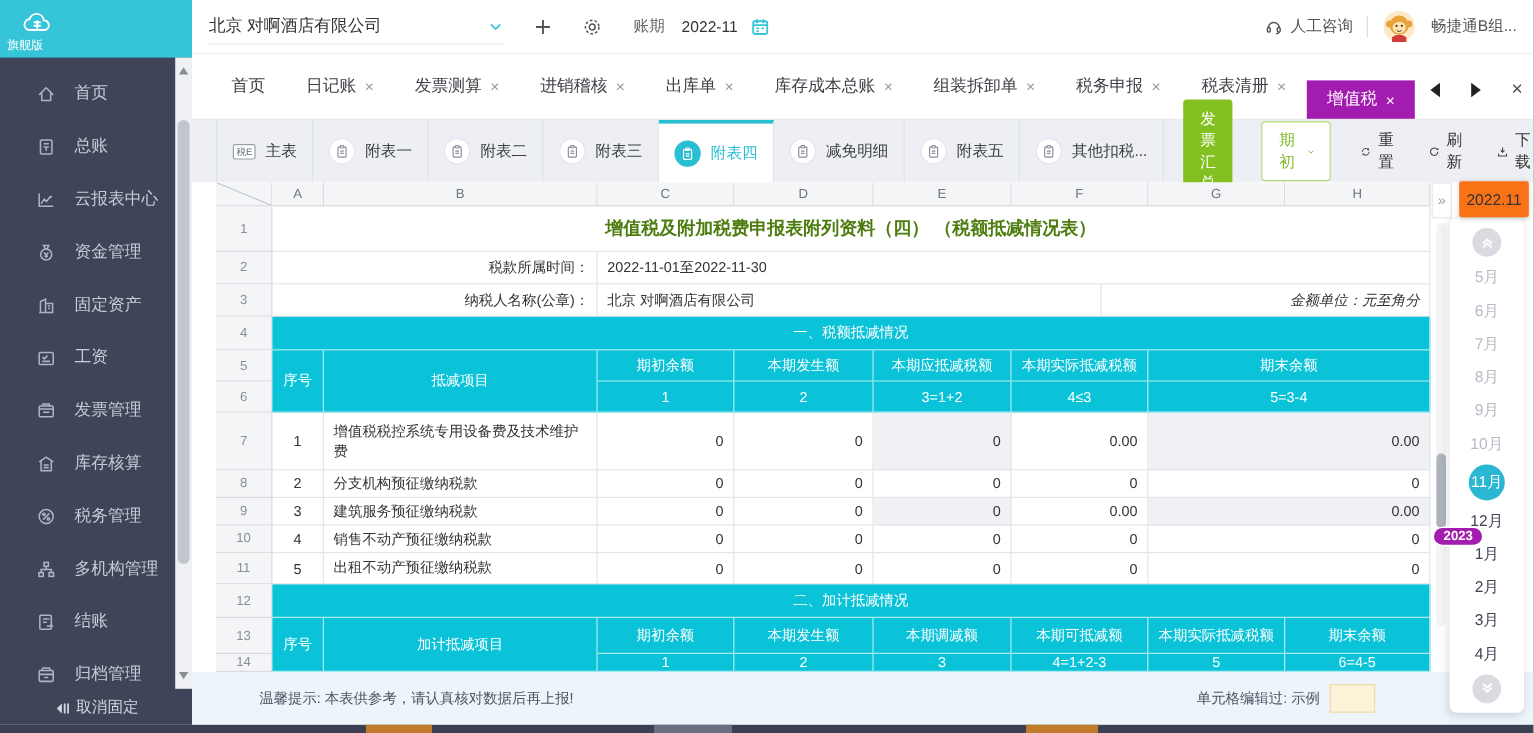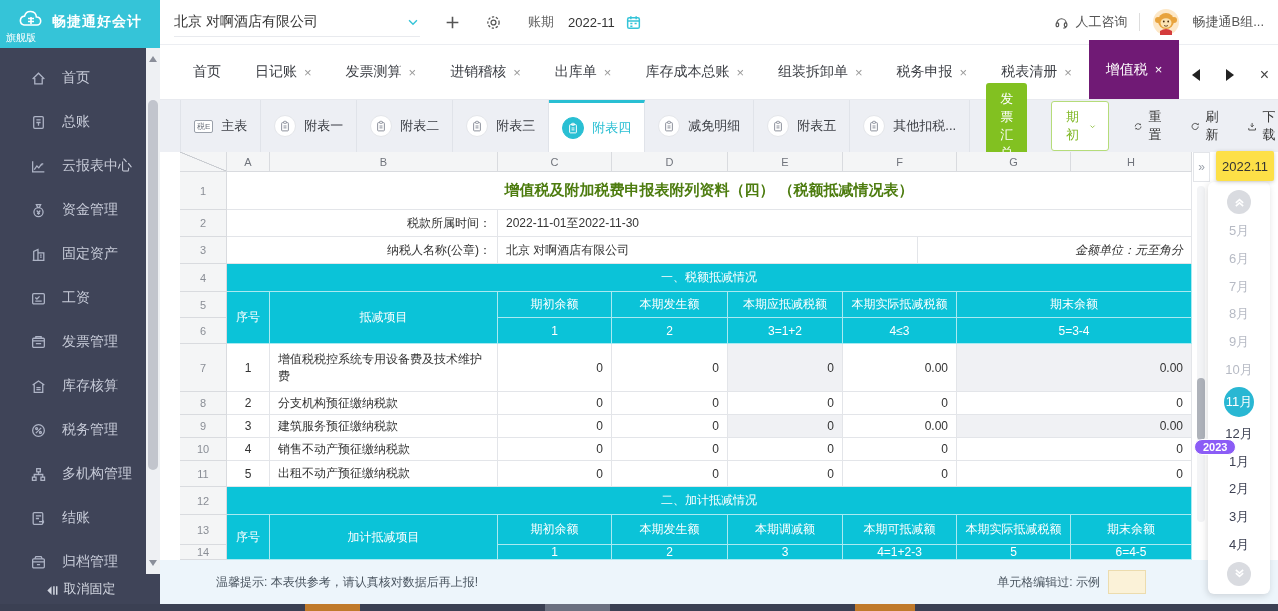--- a/index.html
+++ b/index.html
@@ -33,21 +33,21 @@
   .tb-ic { margin-left:24px; cursor:pointer; display:flex; align-items:center; }
   .period { margin-left:26px; font-size:13px; color:#666; }
   .period-val { margin-left:14px; font-size:13px; color:#333; }
   .topbar-right { position:absolute; right:14px; display:flex; align-items:center; gap:12px; font-size:13px; color:#555; }
   .v-div { width:1px; height:18px; background:#ddd; }
 
   
   .tabstrip { position:absolute; left:160px; top:45px; width:1118px; height:55px; background:#fff; border-bottom:1px solid #e8eaef; display:flex; align-items:stretch; padding-left:16px; }
   .tab { display:flex; align-items:center; gap:7px; padding:0 17px; font-size:14px; color:#3c3f45; cursor:pointer; white-space:nowrap; }
   .tab .x { color:#999; font-size:13px; }
-  .tab.active { background:#701a75; color:#fff; height:59px; align-self:flex-end; }
+  .tab.active { background:#a21caf; color:#fff; height:32px; align-self:flex-end; }
   .tab.active .x { color:#fff; }
   .tab-ctrls { margin-left:auto; display:flex; align-items:center; gap:0; }
   .ctrl { width:34px; height:48px; align-self:flex-end; display:flex; align-items:center; justify-content:center; cursor:pointer; color:#444; font-size:16px; }
   .tri-l { width:0;height:0;border-top:6px solid transparent;border-bottom:6px solid transparent;border-right:8px solid #222; }
   .tri-r { width:0;height:0;border-top:6px solid transparent;border-bottom:6px solid transparent;border-left:8px solid #222; }
 
   
   .sheetbar { position:absolute; left:160px; top:100px; width:1118px; height:52px; background:#edeff4; display:flex; align-items:stretch; padding-left:20px; }
   .sheet-tab { display:flex; align-items:center; gap:8px; padding:0 13px; border-right:1px solid #e0e3e9; font-size:13px; color:#3c3f45; cursor:pointer; white-space:nowrap; }
   .sheet-tab:first-child { border-left:1px solid #e0e3e9; }
@@ -74,47 +74,46 @@
   .gc.itemtxt { padding:2px 8px; line-height:1.35; }
   .numcol { display:flex; flex-direction:column; width:47px; }
   .hdrcol { display:flex; flex-direction:column; }
   .title-cell { justify-content:center; font-size:15px; font-weight:bold; color:#4d7c0f; }
   .lab { justify-content:flex-end; padding-right:6px; color:#333; }
 
   .col-expander { position:absolute; left:1033px; top:0; width:17px; height:30px; background:#fff; border:1px solid #e3e5e9; color:#9aa0aa; display:flex; align-items:center; justify-content:center; font-size:12px; cursor:pointer; }
   .vscroll { position:absolute; left:1037px; top:34px; width:8px; height:336px; background:#f3f4f6; border-radius:4px; }
   .vthumb { position:absolute; left:0; top:192px; width:8px; height:62px; background:#aeb2ba; border-radius:4px; }
 
-  .month-box { position:absolute; left:1056px; top:-1px; width:58px; height:30px; background:#fde047; box-shadow:0 1px 4px rgba(0,0,0,.2); display:flex; align-items:center; justify-content:center; font-size:13px; color:#333; border-radius:2px; z-index:5; }
+  .month-box { position:absolute; left:1056px; top:-1px; width:58px; height:30px; background:#f97316; box-shadow:0 1px 4px rgba(0,0,0,.2); display:flex; align-items:center; justify-content:center; font-size:13px; color:#333; border-radius:2px; z-index:5; }
   .rail { position:absolute; left:1048px; top:30px; width:62px; bottom:10px; background:#fff; border-radius:6px; box-shadow:-1px 2px 7px rgba(0,0,0,.14); display:flex; flex-direction:column; align-items:center; justify-content:space-between; padding:8px 0; z-index:4; }
   .rail-item { font-size:13px; color:#3e4254; cursor:pointer; height:22px; display:flex; align-items:center; justify-content:center; }
   .rail-item.dim { color:#b6bac4; }
   .rail-item.active { width:30px; height:30px; border-radius:50%; background:#29b7d3; color:#fff; }
   .rail-btn { width:24px; height:24px; border-radius:50%; background:#d9dbe0; display:flex; align-items:center; justify-content:center; cursor:pointer; }
-  .year-badge { position:absolute; left:-14px; background:#8b5cf6; color:#fff; font-size:11px; font-weight:bold; padding:1px 8px; border-radius:9px; border:1px solid #fff; z-index:6; }
+  .year-badge { position:absolute; left:-14px; background:#a21caf; color:#fff; font-size:11px; font-weight:bold; padding:1px 8px; border-radius:9px; border:1px solid #fff; z-index:6; }
 
   .notice { position:absolute; left:0; right:0; bottom:0; height:44px; background:#edf5fb; display:flex; align-items:center; font-size:12px; color:#4a5560; padding-left:56px;text-align:center; }
   .notice-right { position:absolute; right:132px; display:flex; align-items:center; gap:8px; }
   .swatch { width:38px; height:24px; background:#fbf2d8; border:1px solid #ecdcae; }
   svg { display:block; }
 </style>
 </head>
 <body>
 
 <div class="app">
 
   <aside class="sidebar">
     <div class="logo">
       <span>
         <svg width="26" height="24" viewBox="0 0 26 24" fill="none" stroke="#fff" stroke-width="1.6">
           <path d="M6 17a4.5 4.5 0 0 1 .6-8.9A6 6 0 0 1 18.4 9 4 4 0 0 1 19 17H6z"></path>
           <path d="M10 10.5h6M10 13.5h6M13 9v7"></path>
         </svg>
       </span>
-      <span class="logo-title">畅捷通好会计</span>
       <span class="logo-sub">旗舰版</span>
     </div>
     <nav class="nav">
       <div class="nav-item">
         <span>
             <svg width="17" height="17" viewBox="0 0 16 16" fill="none" stroke-width="1.2">
               <path d="M2.5 8.5 8 3l5.5 5.5M4.5 7.5V13h7V7.5"></path>
             </svg>
           </span>
         <span>首页</span>

